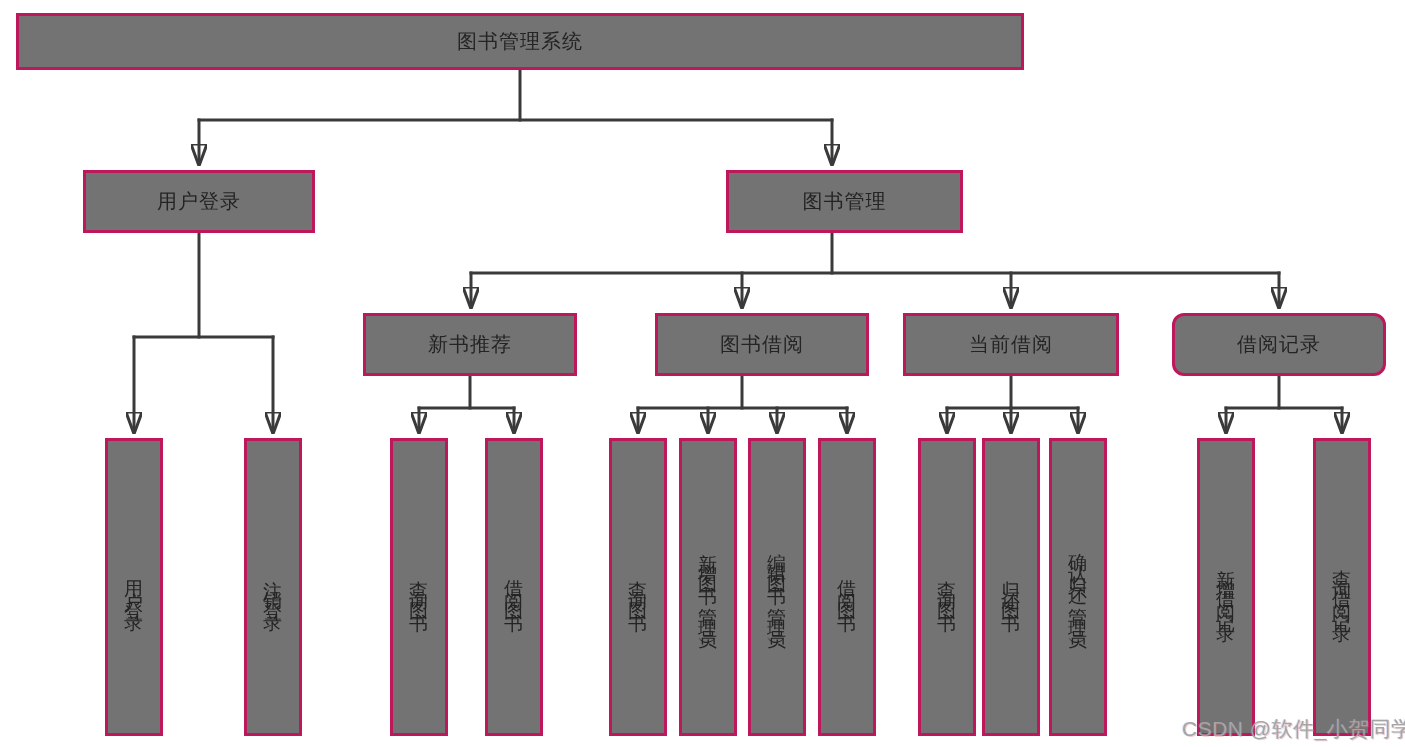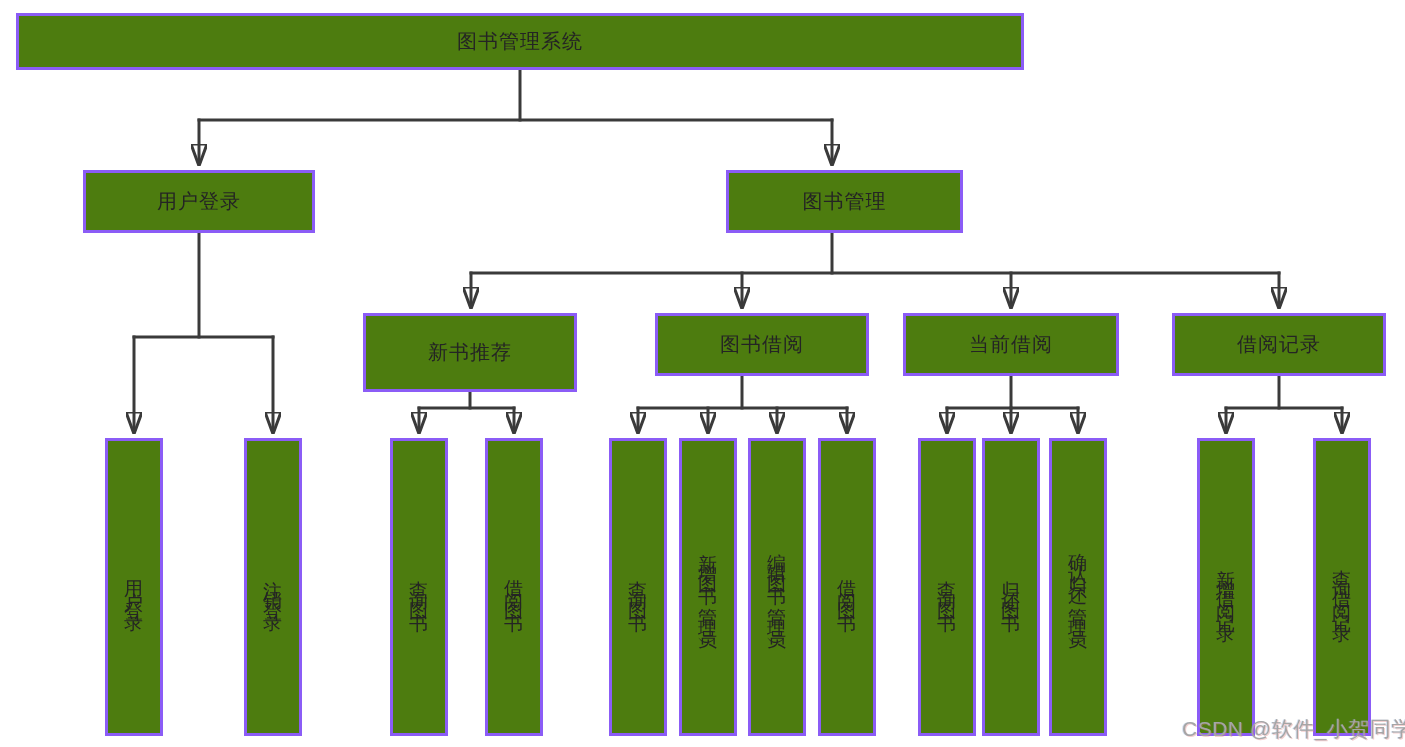--- a/index.html
+++ b/index.html
@@ -13,22 +13,22 @@
   }
   svg.connectors {
     position: absolute;
     left: 0; top: 0;
     width: 1405px; height: 747px;
   }
   svg.connectors path { stroke: #3a3a3a; stroke-width: 3; fill: none; stroke-linecap: square; }
   .node {
     position: absolute;
     box-sizing: border-box;
-    background: #4d7c0f;
-    border: 3px solid #8b5cf6;
+    background: #737373;
+    border: 3px solid #be185d;
     color: #242424;
     display: flex;
     align-items: center;
     justify-content: center;
     text-align: center;
   }
   .h-node { font-size: 20px; letter-spacing: 1px; }
   .v-node {
     writing-mode: vertical-rl;
     text-orientation: mixed;
@@ -99,24 +99,24 @@
     <path d="M1226 408 H1342"></path>
     <path d="M1226 408 V431" marker-end="url(#arrow)"></path>
     <path d="M1342 408 V431" marker-end="url(#arrow)"></path>
   </svg>
 
   <div class="node h-node" style="left:16px; top:13px; width:1008px; height:57px;">图书管理系统</div>
 
   <div class="node h-node" style="left:83px; top:170px; width:232px; height:63px;">用户登录</div>
   <div class="node h-node" style="left:726px; top:170px; width:237px; height:63px;">图书管理</div>
 
-  <div class="node h-node" style="left:363px; top:313px; width:214px; height:79px;">新书推荐</div>
+  <div class="node h-node" style="left:363px; top:313px; width:214px; height:63px;">新书推荐</div>
   <div class="node h-node" style="left:635px; top:313px; width:214px; height:63px;margin-left:20px;">图书借阅</div>
   <div class="node h-node" style="left:903px; top:313px; width:216px; height:63px;">当前借阅</div>
-  <div class="node h-node" style="left:1172px; top:313px; width:214px; height:63px;">借阅记录</div>
+  <div class="node h-node" style="left:1172px; top:313px; width:214px; height:63px;border-radius:12px;">借阅记录</div>
 
   <div class="node v-node" style="left:105px; top:438px; width:58px; height:298px;">用户登录</div>
   <div class="node v-node" style="left:244px; top:438px; width:58px; height:298px;">注销登录</div>
 
   <div class="node v-node" style="left:390px; top:438px; width:58px; height:298px;">查询图书</div>
   <div class="node v-node" style="left:485px; top:438px; width:58px; height:298px;">借阅图书</div>
 
   <div class="node v-node" style="left:609px; top:438px; width:58px; height:298px;">查询图书</div>
   <div class="node v-node" style="left:679px; top:438px; width:58px; height:298px;">新增图书（管理员）</div>
   <div class="node v-node" style="left:748px; top:438px; width:58px; height:298px;">编辑图书（管理员）</div>

